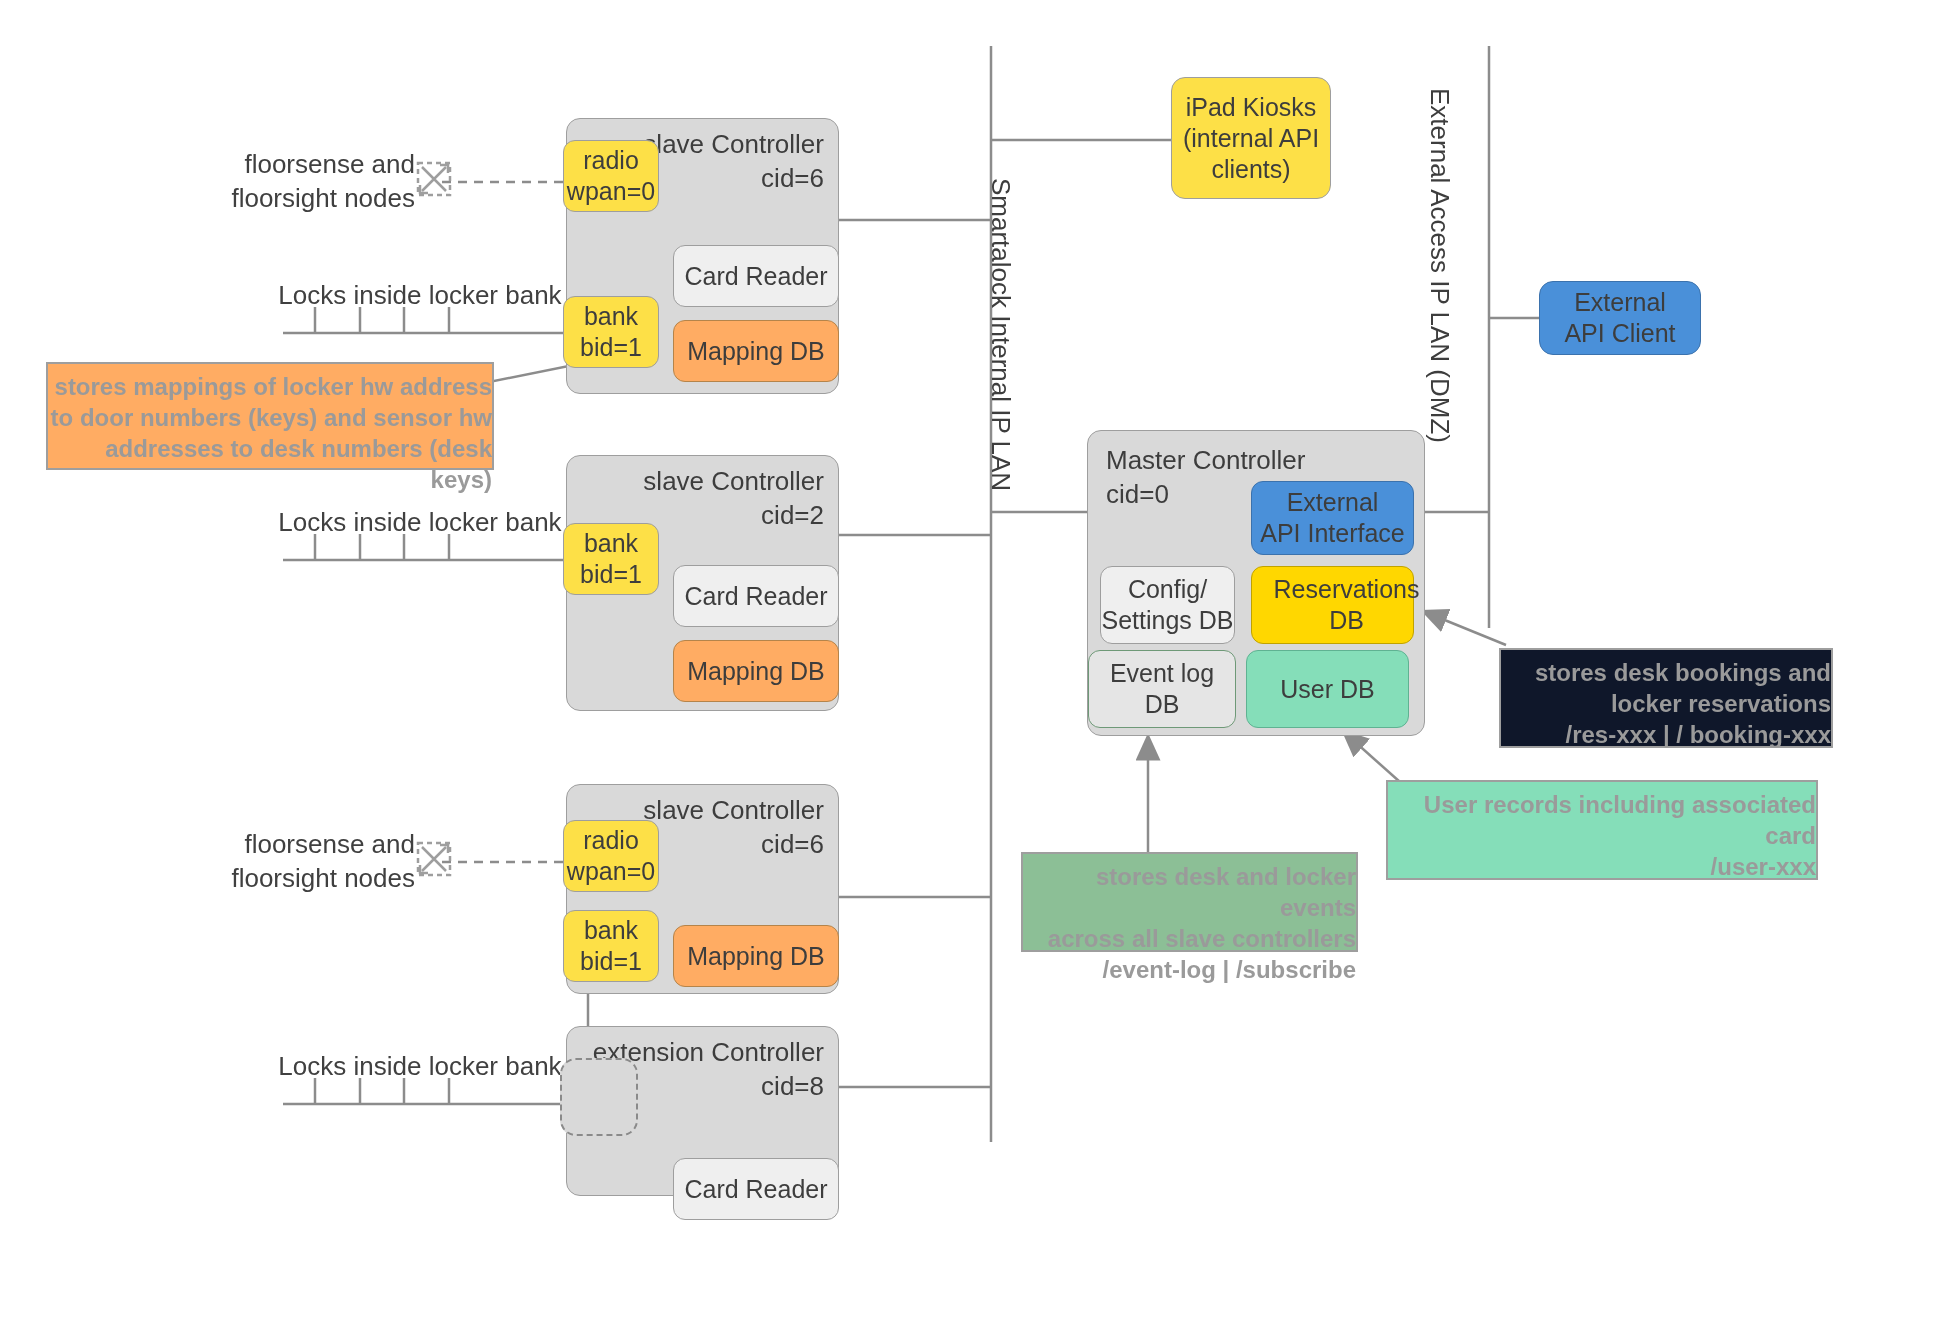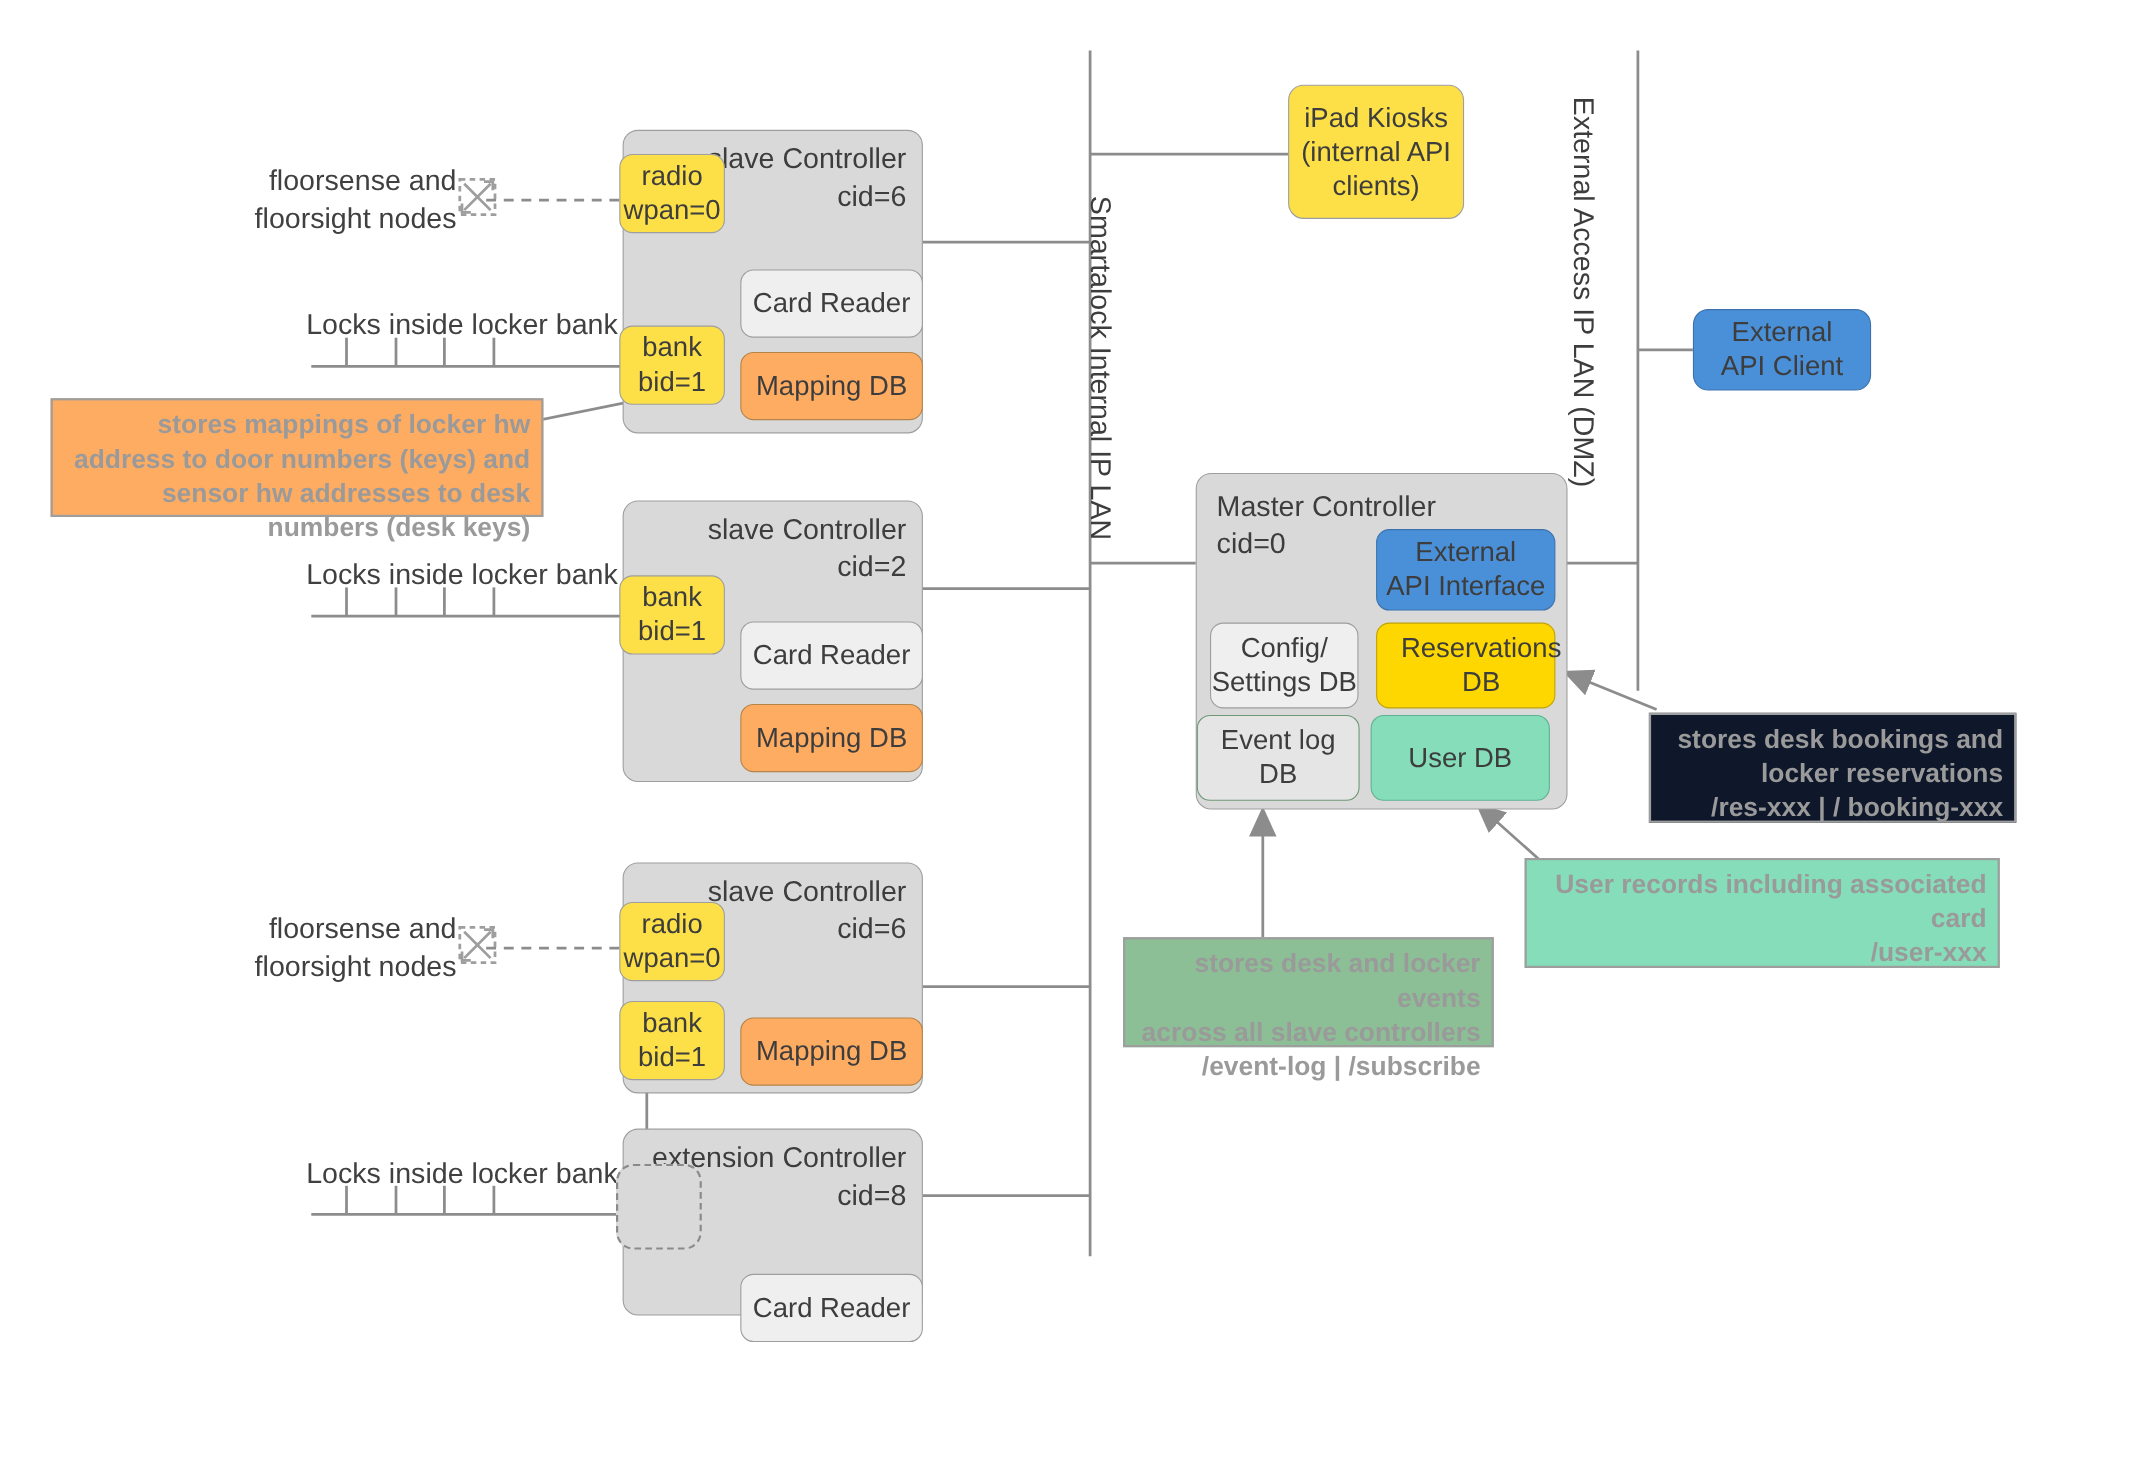--- a/index.html
+++ b/index.html
@@ -49,21 +49,21 @@
   
   .vlabel{
     position:absolute;font-size:26px;color:#3d3d3d;white-space:nowrap;
     transform-origin:0 0;transform:rotate(90deg);
   }
 
   
   .note{
     position:absolute;box-sizing:border-box;border:2px solid #9e9e9e;
     font-weight:bold;font-size:24px;line-height:31px;color:#9a9a9a;
-    padding:7px 10px;text-align:right;
+    padding:7px 0;text-align:right;
   }
   .note.orange{background:#ffac63;}
   .note.yellow{background:#0f172a;}
   .note.green{background:#8cbf96;}
   .note.mint{background:#85deb9;}
 
   
   .nodeicon{position:absolute;width:38px;height:38px;}
 </style>
 </head>

